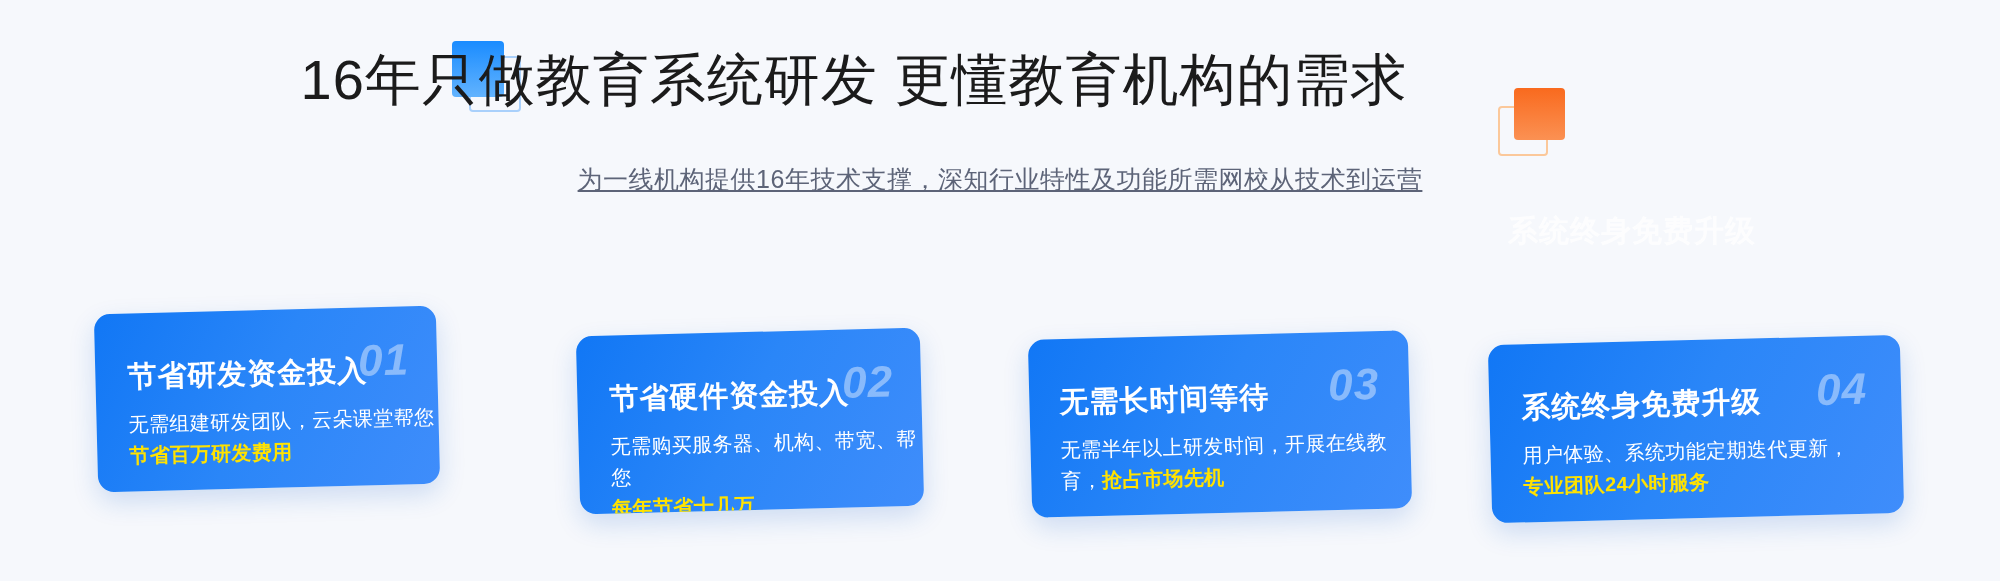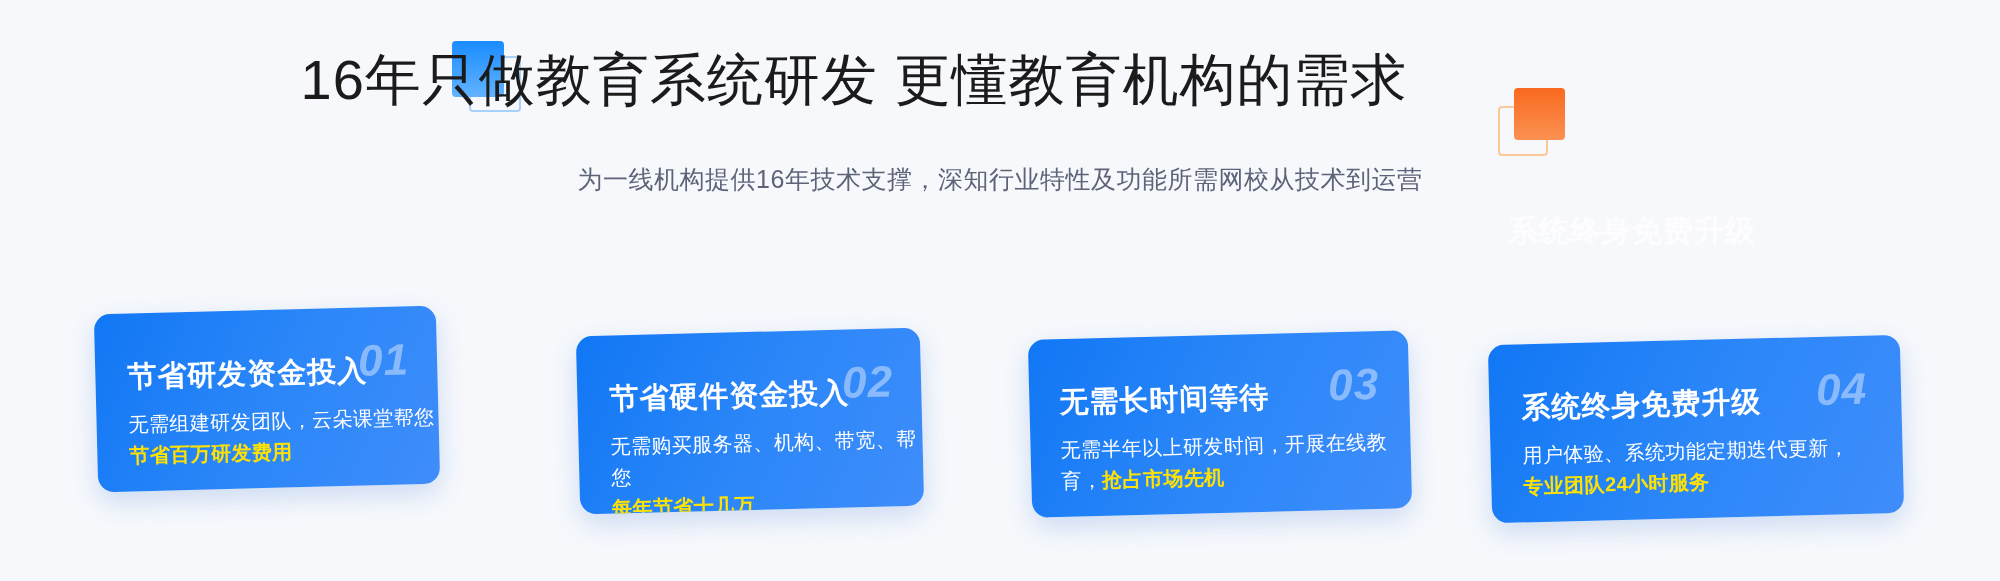--- a/index.html
+++ b/index.html
@@ -83,21 +83,21 @@
     position: absolute;
     left: 0;
     width: 2000px;
     text-align: center;
     font-size: 25px;
     line-height: 1.5;
     color: #5d6478;
     letter-spacing: 0.5px;
     white-space: nowrap;
   }
-  .subline-1 { top: 161px; }
+  .subline-1 { top: 161px; text-decoration: underline; }
   .subline-2 { top: 203px; }
 
   
   .watermark {
     position: absolute;
     left: 1508px;
     top: 211px;
     font-size: 30px;
     font-weight: 700;
     color: #ffffff;

